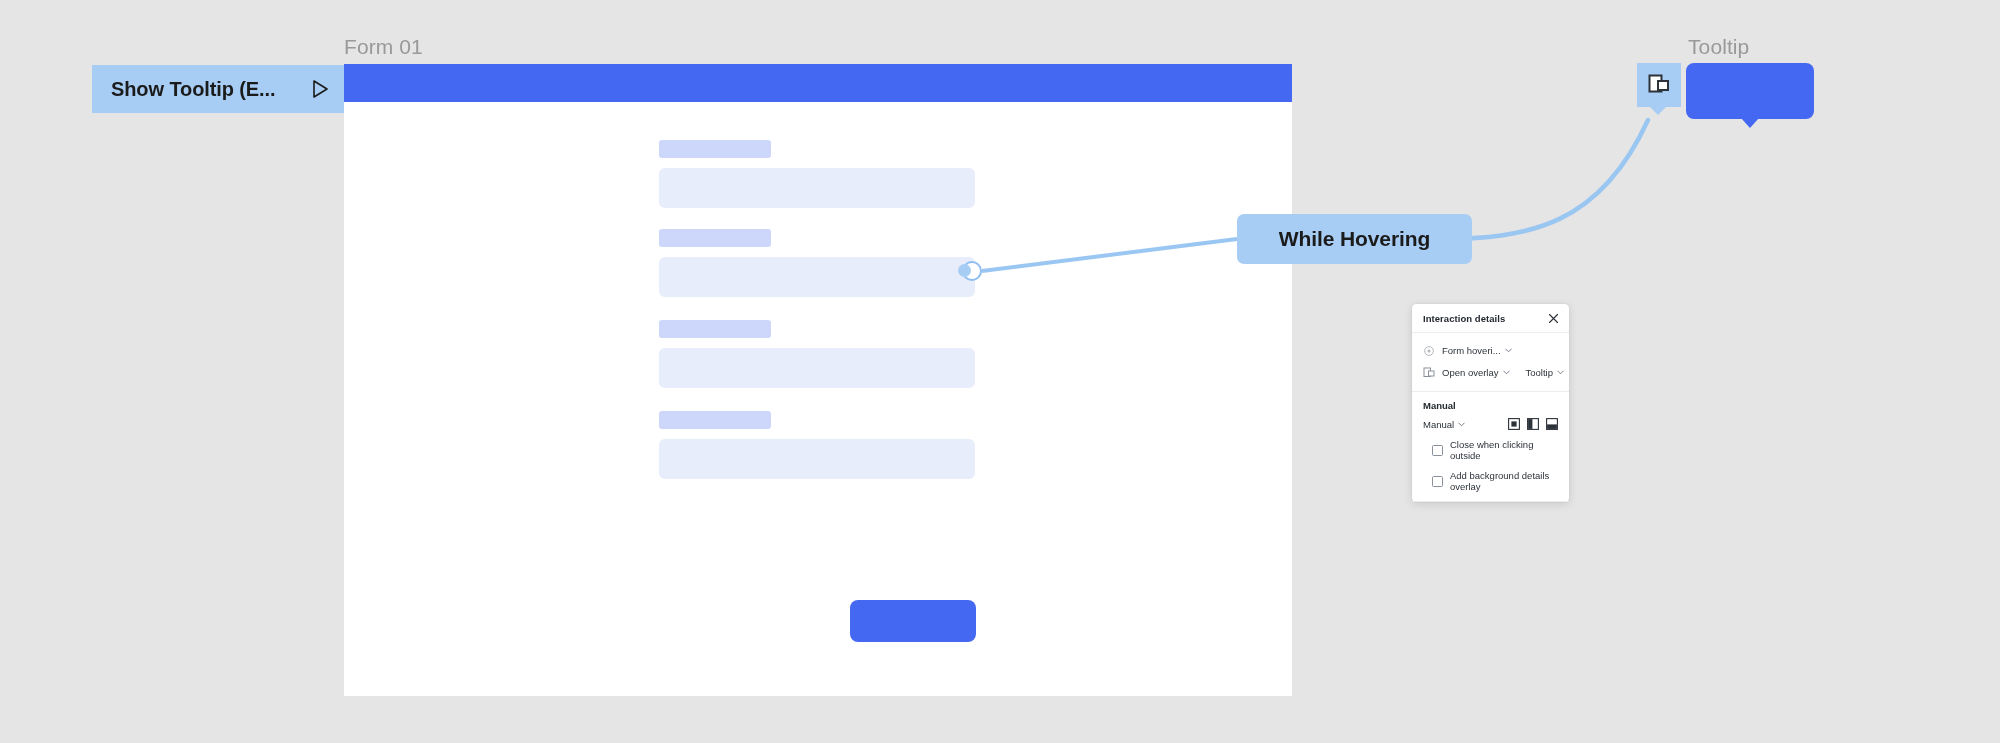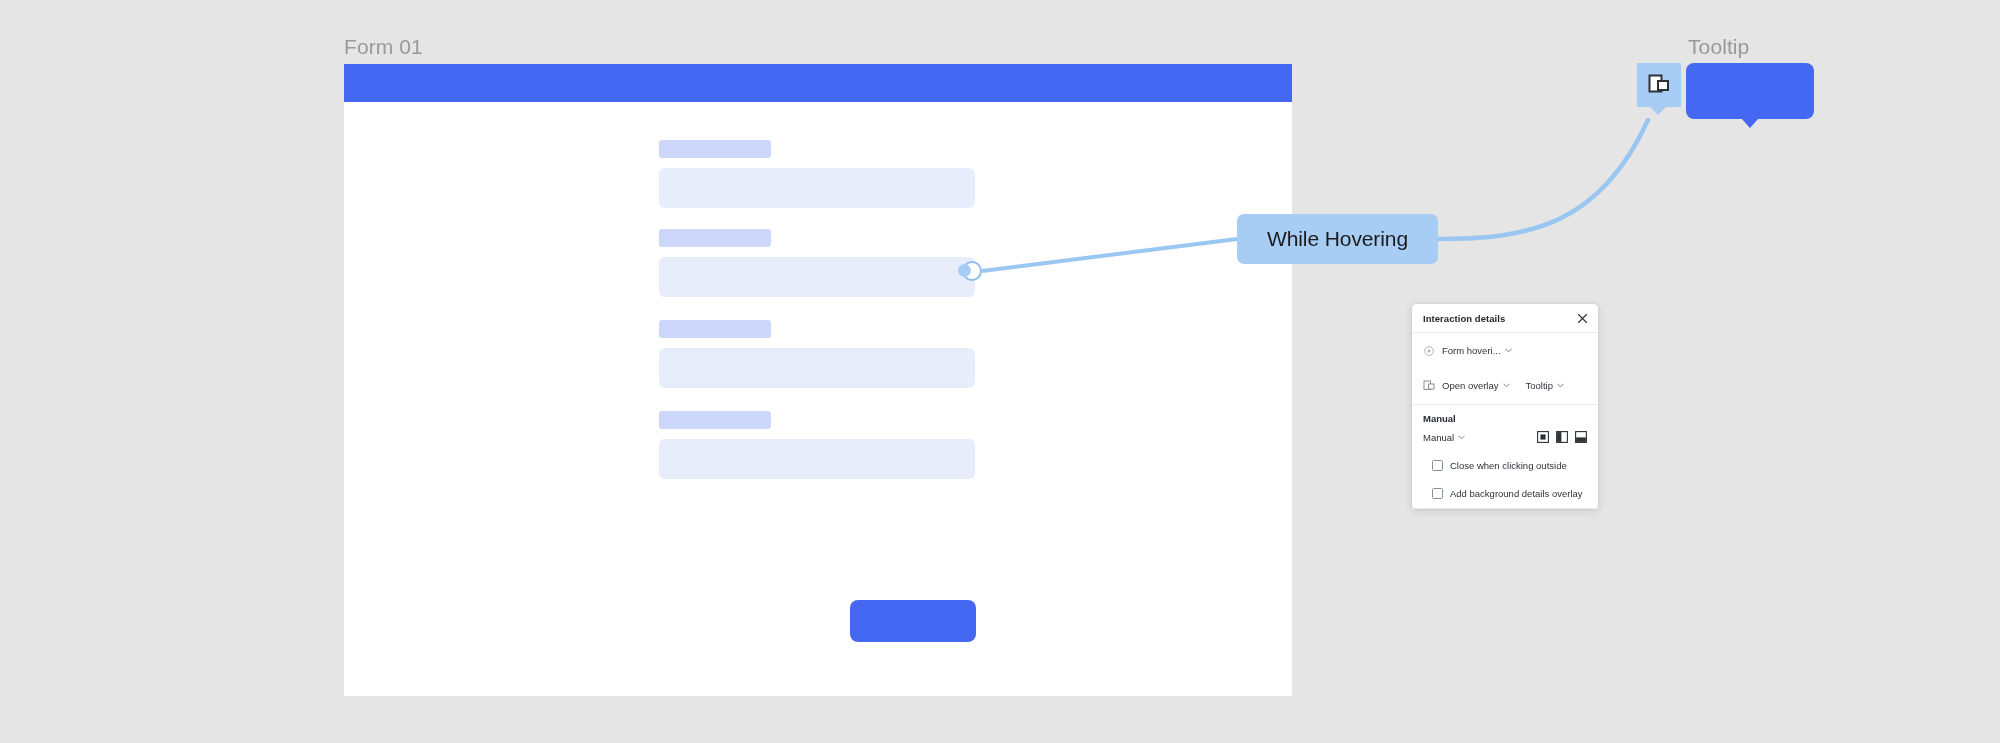--- a/index.html
+++ b/index.html
@@ -138,28 +138,29 @@
     height: 743px;
     pointer-events: none;
     z-index: 4;
   }
 
   
   .hover-pill {
     position: absolute;
     left: 1237px;
     top: 214px;
-    width: 201px;
+    width: 235px;
     height: 50px;
     border-radius: 7px;
     background: #a8cdf5;
     display: flex;
     align-items: center;
     justify-content: center;
     z-index: 5;
+    font-weight: bold;
   }
   .hover-pill-label {
     font-size: 21px;
     color: #1b1b1b;
     letter-spacing: -0.1px;
   }
 
   
   .frame-tooltip-title {
     position: absolute;
@@ -214,21 +215,21 @@
     border-left: 9px solid transparent;
     border-right: 9px solid transparent;
     border-top: 10px solid #4568f2;
   }
 
   
   .panel {
     position: absolute;
     left: 1412px;
     top: 304px;
-    width: 186px;
+    width: 157px;
     background: #ffffff;
     border-radius: 4px;
     box-shadow: 0 2px 10px rgba(0,0,0,0.12), 0 0 1px rgba(0,0,0,0.25);
     font-size: 9.5px;
     color: #2c3239;
     z-index: 8;
   }
   .panel-header {
     display: flex;
     align-items: center;
@@ -247,21 +248,21 @@
     padding: 8px 11px 9px 11px;
     border-bottom: 1px solid #ececec;
   }
   .panel-section.last { border-bottom: none; }
   .panel-row {
     display: flex;
     align-items: center;
     gap: 7px;
     height: 19px;
   }
-  .panel-row + .panel-row { margin-top: 16px; }
+  .panel-row + .panel-row { margin-top: 3px; }
   .row-icon {
     width: 12px;
     height: 12px;
     flex: none;
     display: flex;
     align-items: center;
     justify-content: center;
   }
   .dropdown {
     display: inline-flex;
@@ -281,21 +282,21 @@
     display: flex;
     align-items: center;
     justify-content: space-between;
   }
   .pos-icons { display: flex; gap: 7px; }
   .pos-icon { width: 12px; height: 12px; cursor: pointer; }
   .checkbox-row {
     display: flex;
     align-items: center;
     gap: 7px;
-    margin-top: 17px;
+    margin-top: 9px;
     padding-left: 9px;
   }
   .checkbox {
     width: 9px;
     height: 9px;
     border: 1px solid #8a9099;
     border-radius: 1.5px;
     background: #fff;
     flex: none;
     cursor: pointer;
@@ -305,20 +306,26 @@
 </head>
 <body>
 
 <div class="canvas">
 
   <svg class="connector-svg" viewBox="0 0 2000 743" xmlns="http://www.w3.org/2000/svg">
     <path d="M 982 271 L 1237 239" stroke="#9ac6f2" stroke-width="4" fill="none"></path>
     <path d="M 1438 239 C 1530 239 1600 225 1648 120" stroke="#9ac6f2" stroke-width="4.5" fill="none" stroke-linecap="round"></path>
   </svg>
 
+  <div class="flow-start">
+    <span class="flow-start-label">Show Tooltip (E...</span>
+    <svg class="play-icon" viewBox="0 0 19 20" xmlns="http://www.w3.org/2000/svg">
+      <path d="M3 2 L16 10 L3 18 Z" fill="none" stroke="#1b1b1b" stroke-width="1.6" stroke-linejoin="round"></path>
+    </svg>
+  </div>
 
   <div class="frame-form-title">Form 01</div>
   <div class="frame-form">
     <div class="form-topbar"></div>
     <div class="form-body">
 
       <div class="field-group" style="top:38px">
         <div class="field-label-bar"></div>
         <div class="field-input-bar"></div>
       </div>

